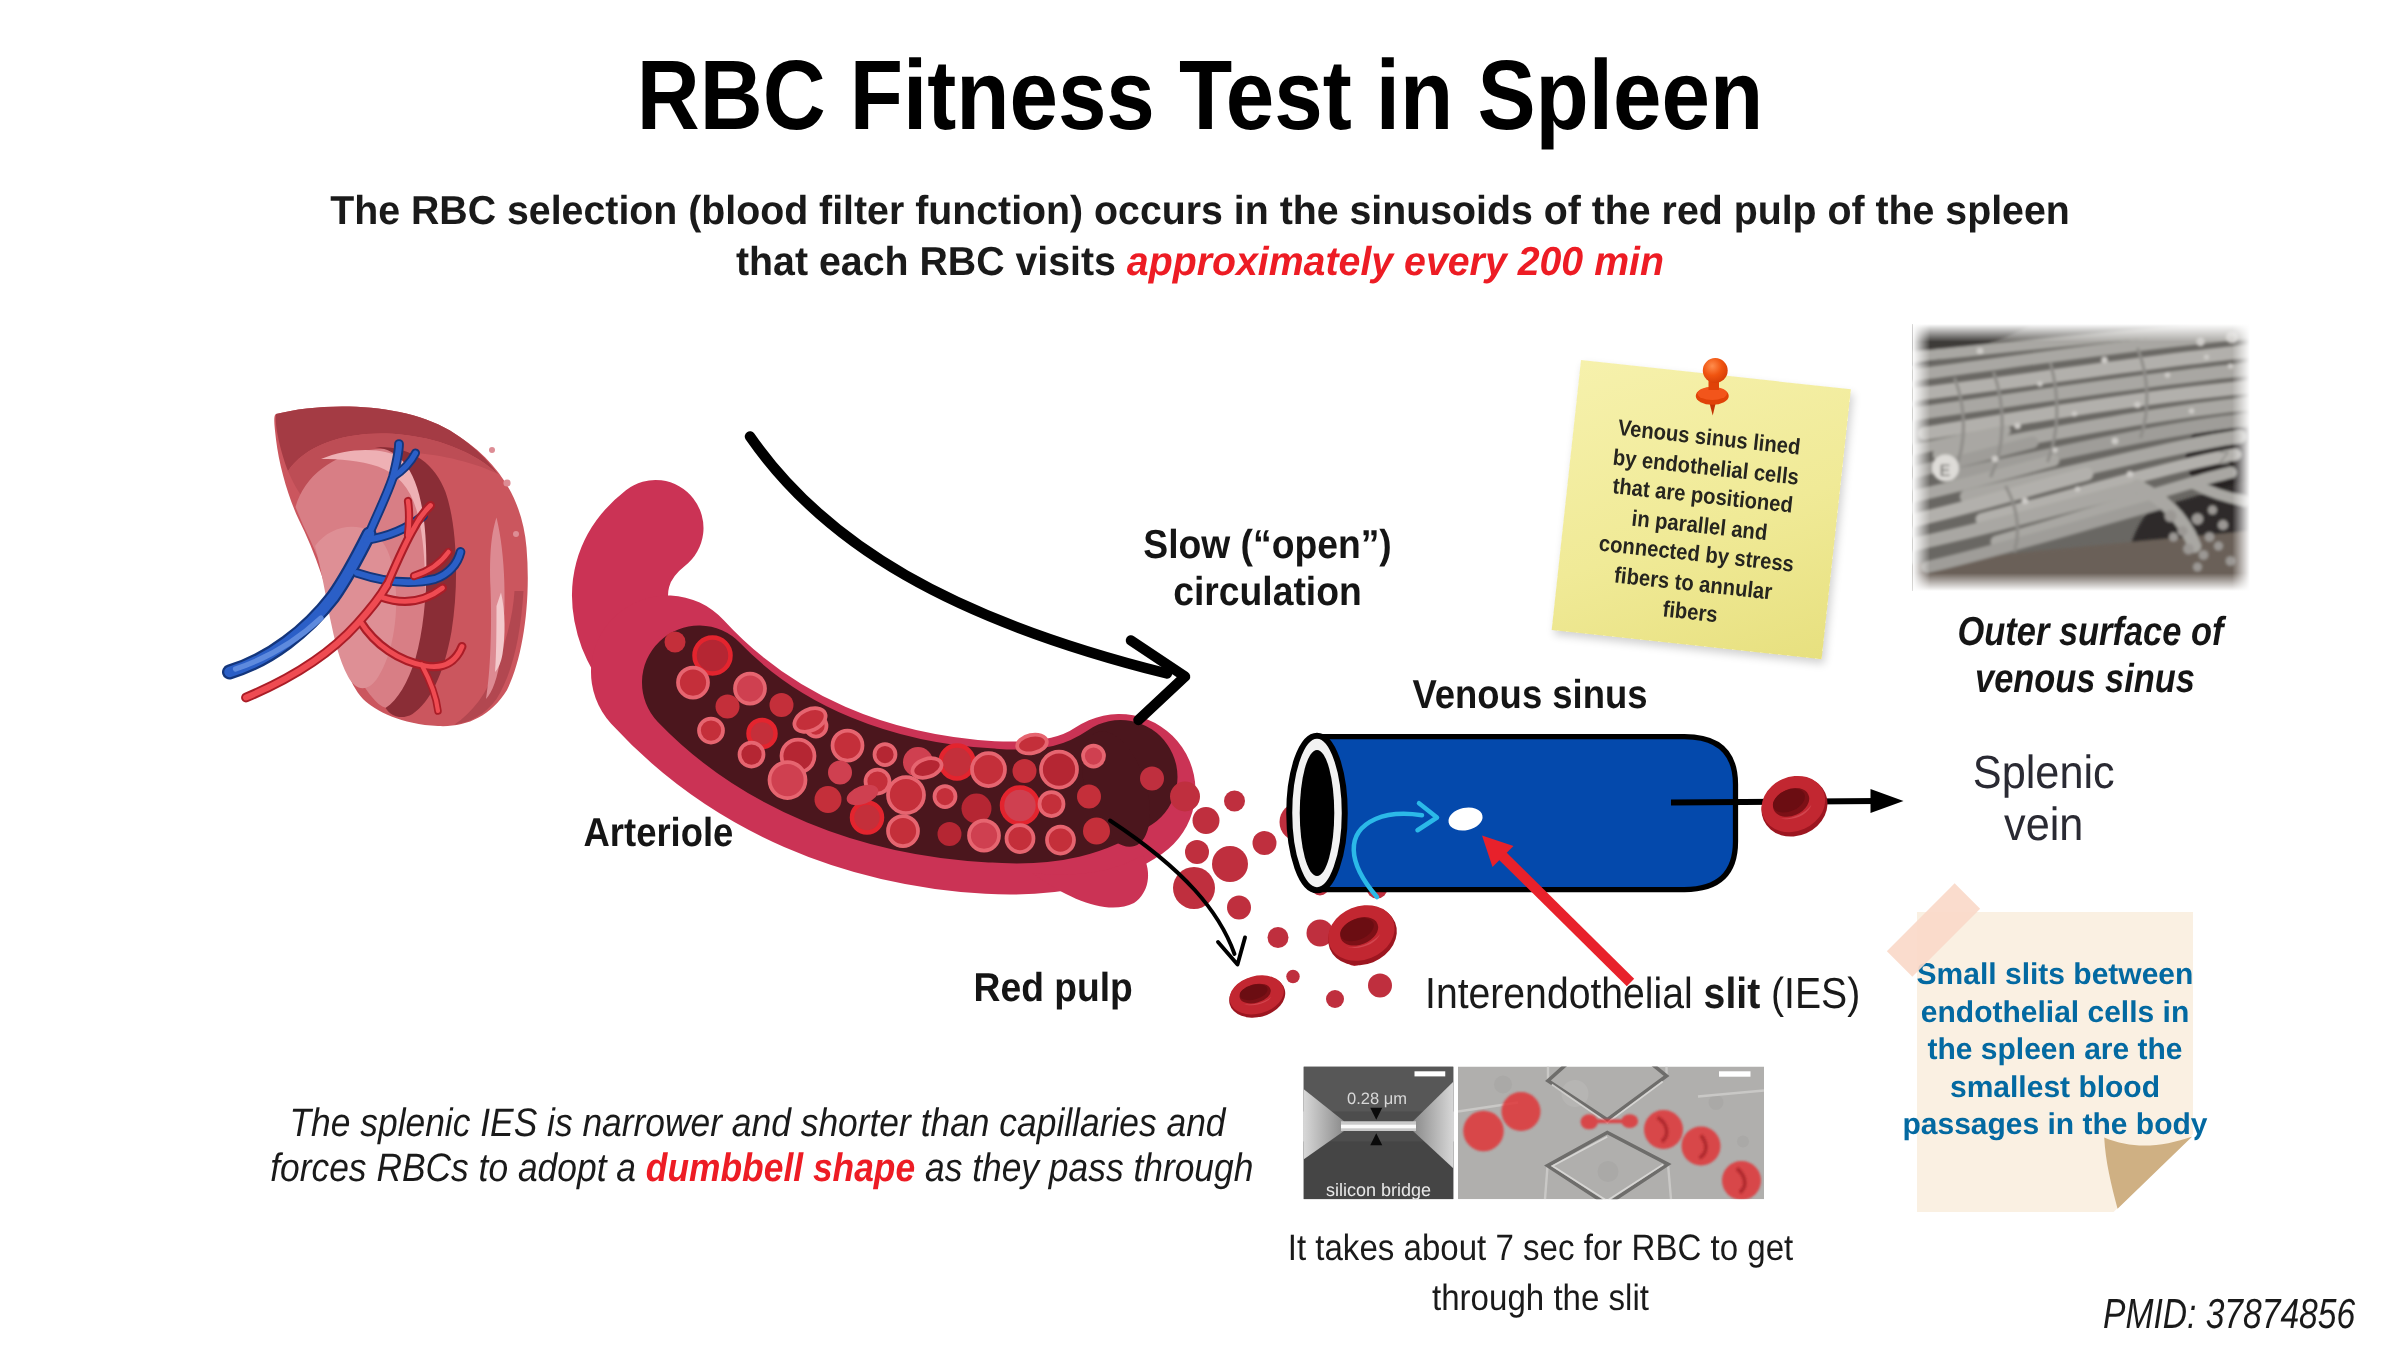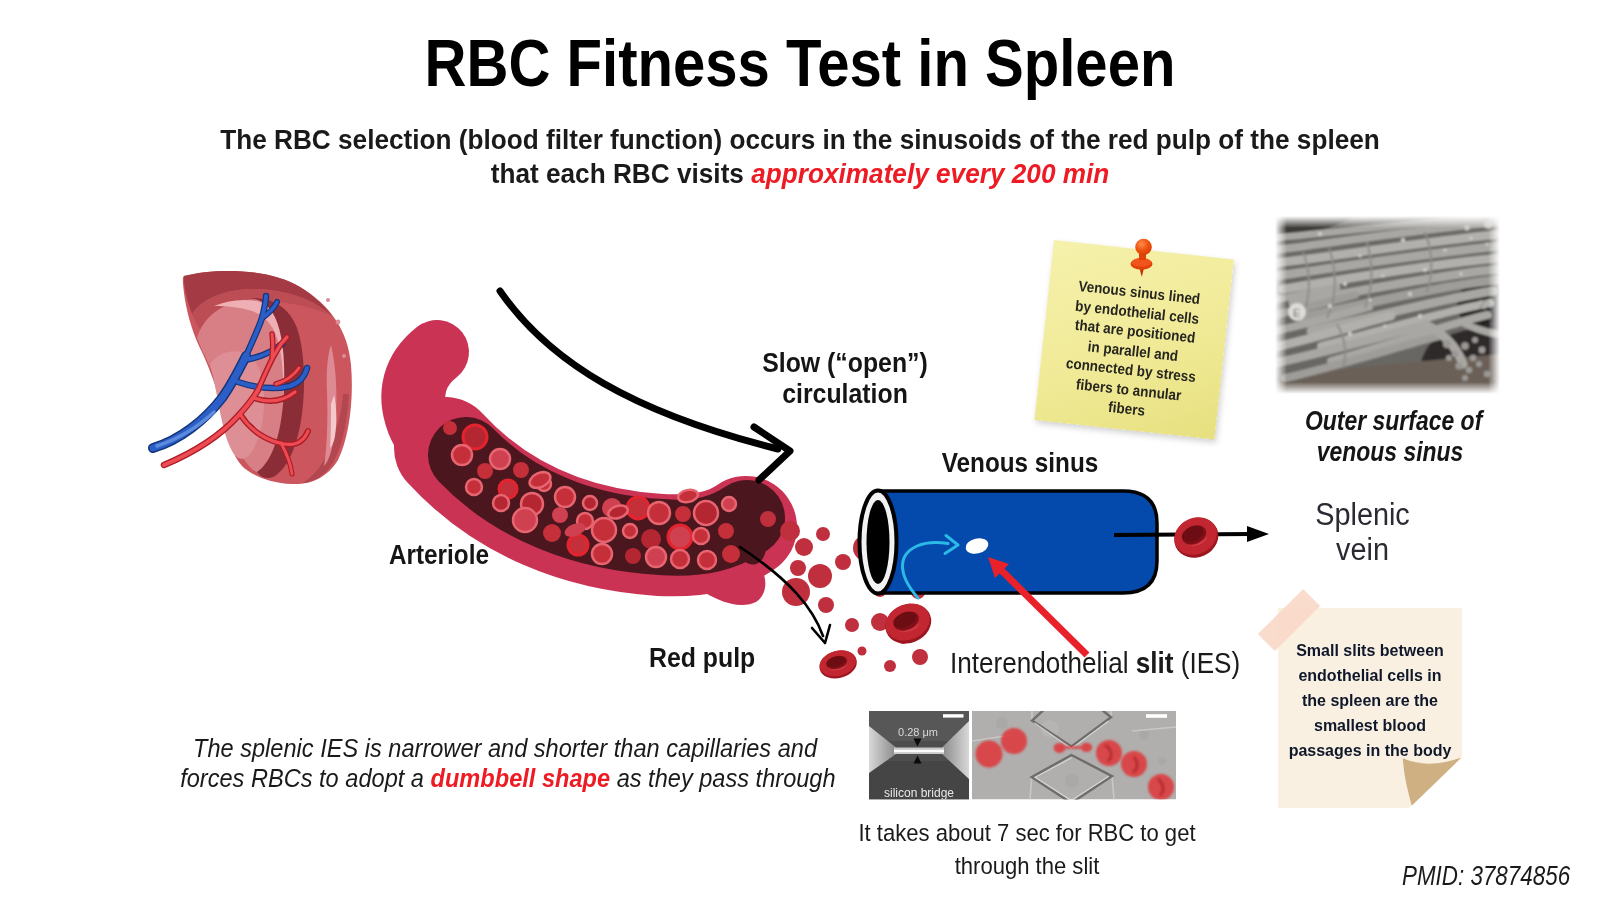--- a/index.html
+++ b/index.html
@@ -21,21 +21,21 @@
   #iessent{left:140px;width:730px;top:733px;font-style:italic;font-size:26.5px;line-height:30px;text-align:center;color:#1a1a1a;transform:scaleX(0.89)}
   #pmid{left:1402px;top:860px;font-style:italic;font-size:28px;color:#1a1a1a;transform:scaleX(0.80);transform-origin:0 50%}
   #ynote{position:absolute;left:1054px;top:240px;width:181px;height:181px;
          background:linear-gradient(155deg,#f6f1ac 0%,#f0ea97 55%,#e7e07f 100%);
          transform:rotate(6.2deg);transform-origin:0 0;
          box-shadow:2px 3px 6px rgba(0,0,0,0.18)}
   #ynote .txt{position:absolute;left:0;top:33px;width:181px;text-align:center;
          font-weight:700;font-size:15px;line-height:19.5px;color:#26251f;transform:scaleX(0.90)}
   #cnote{position:absolute;left:1278px;top:608px;width:184px;height:200px;background:#faf0e2}
   #cnote .txt{position:absolute;left:-10px;top:30px;width:204px;text-align:center;
-         font-weight:700;font-size:16px;line-height:25px;color:#0f172a}
+         font-weight:700;font-size:20px;line-height:25px;color:#0369a1}
 </style>
 </head>
 <body>
 <div id="page">
 <svg id="art" width="1600" height="900" viewBox="0 0 1600 900" style="position:absolute;left:0;top:0">
 <defs>
 <g id="rbcd">
   <ellipse cx="0" cy="1.5" rx="50" ry="36" fill="#9c1620"></ellipse>
   <ellipse cx="0" cy="-2" rx="48.5" ry="33.5" fill="#c22731"></ellipse>
   <ellipse cx="-2" cy="-5" rx="28" ry="16.5" fill="#7c1016"></ellipse>

